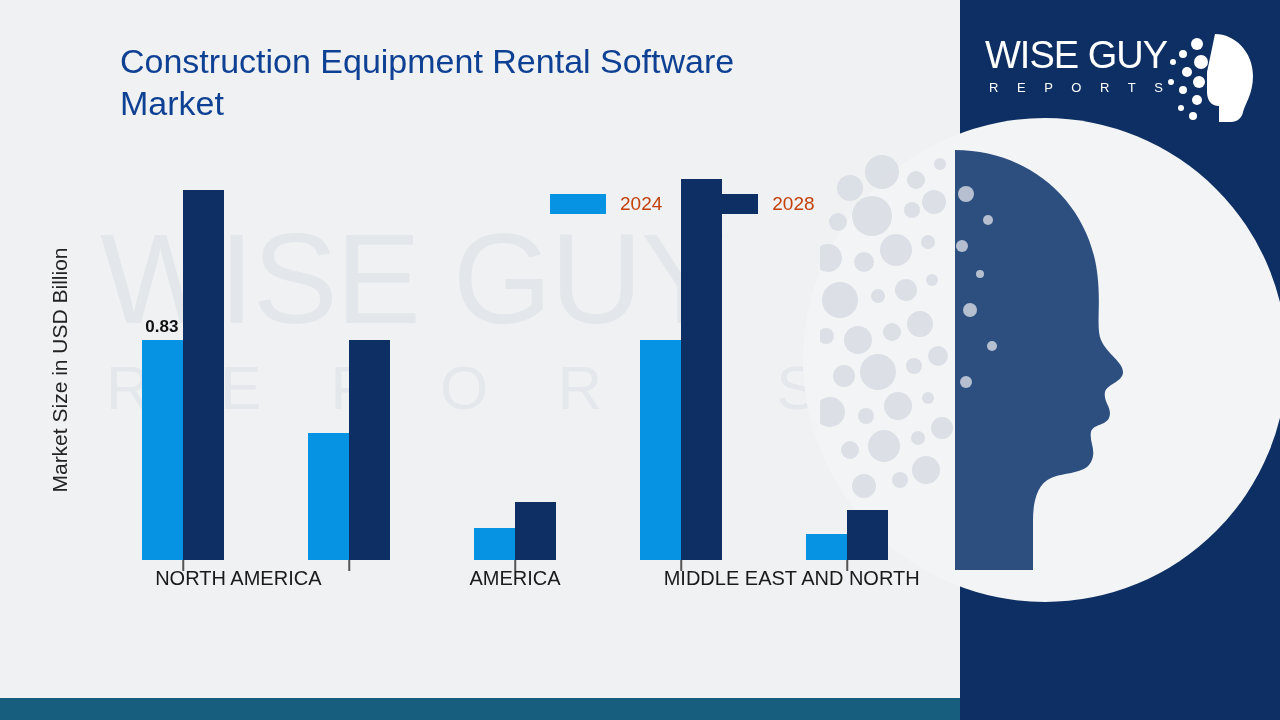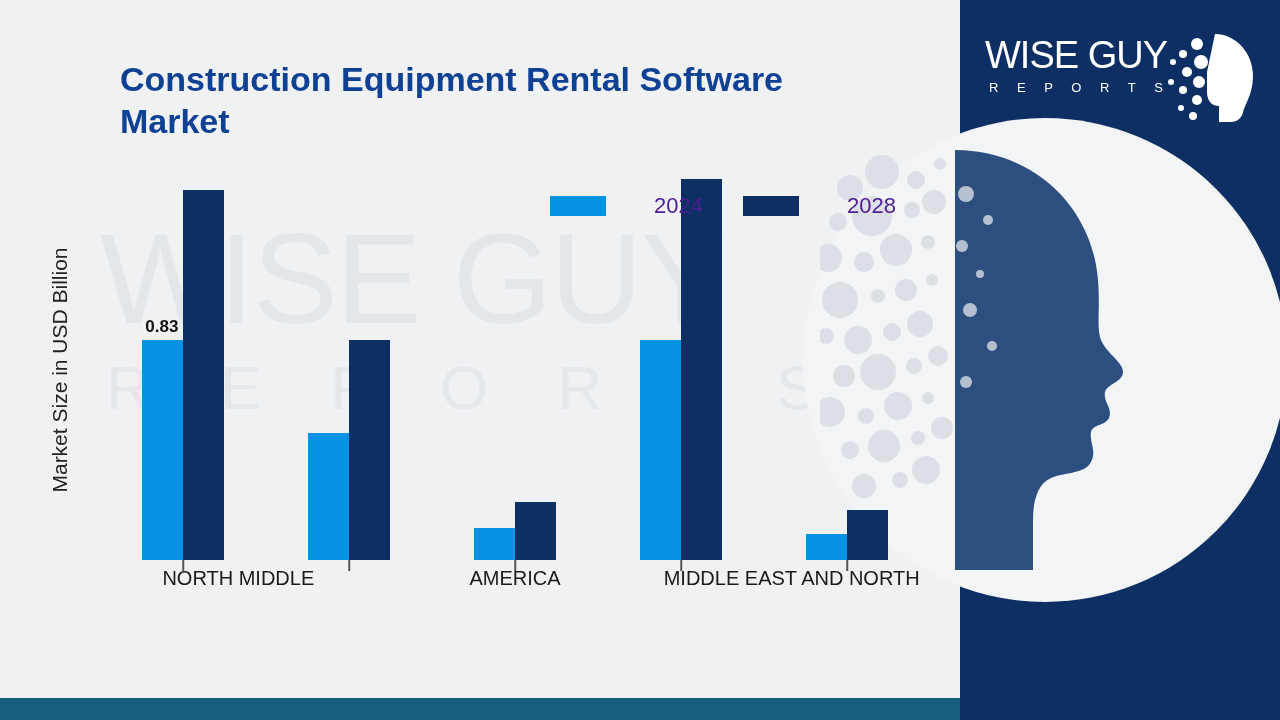--- a/index.html
+++ b/index.html
@@ -69,41 +69,41 @@
     font-size:128px; color:#dfe3e8; opacity:.72; letter-spacing:-2px;
     line-height:128px; white-space:nowrap; font-weight:400;
   }
   #wm-line2{
     font-size:62px; color:#e2e5ea; opacity:.8; letter-spacing:26px;
     line-height:90px; white-space:nowrap; padding-left:6px;
   }
 
   
   #title{
-    position:absolute; left:120px; top:58px; width:700px; z-index:8;
-    color:#0e4194; font-size:34px; line-height:42px; font-weight:700;
+    position:absolute; left:120px; top:40px; width:700px; z-index:8;
+    color:#0e4194; font-size:34px; line-height:42px; font-weight:400;
   }
 
   
   #chart-area{
     position:absolute; left:0; top:0; width:960px; height:720px; z-index:8;
   }
   #y-axis-label{
     position:absolute; left:-110px; top:358px;
     width:340px; text-align:center;
     transform:rotate(-90deg);
     font-size:21px; color:#232323; white-space:nowrap;
   }
   #legend{
     position:absolute; left:550px; top:193px;
     display:flex; align-items:center; gap:40px; z-index:9;
   }
   .legend-entry{ display:flex; align-items:center; gap:14px; }
   .legend-swatch{ width:56px; height:20px; display:block; }
-  .legend-text{ font-size:22px; color:#4c1d95;margin-left:34px; }
+  .legend-text{ font-size:19px; color:#c2410c; }
 
   #plot{
     position:absolute; left:100px; top:150px;
     width:830px; height:410px;
   }
   #bars{
     position:absolute; left:0; bottom:0; width:830px; height:410px;
     display:flex; align-items:flex-end;
   }
   .group{
@@ -263,17 +263,17 @@
         </div>
         <div class="group">
           <div class="bar" style="height: 6.45161%; background: rgb(6, 147, 227);"></div>
           <div class="bar" style="height: 12.2581%; background: rgb(13, 47, 99);"></div>
           <span class="tick"></span>
         </div>
       </div>
   </div>
 
   <div id="xlabels">
-      <div class="xlabel">NORTH MIDDLE</div>
+      <div class="xlabel">NORTH AMERICA</div>
       <div class="xlabel">AMERICA</div>
       <div class="xlabel">MIDDLE EAST AND NORTH</div>
     </div>
 </div>
 
 </body></html>

